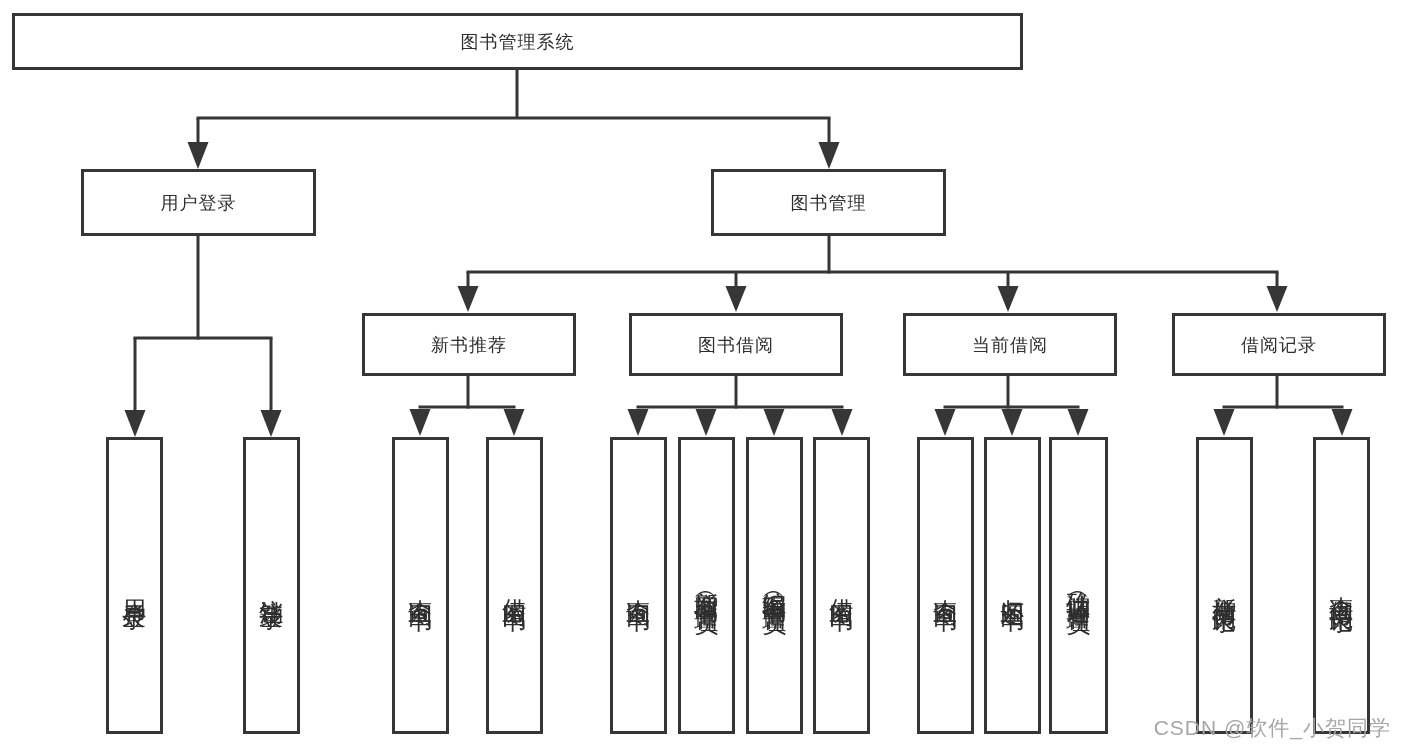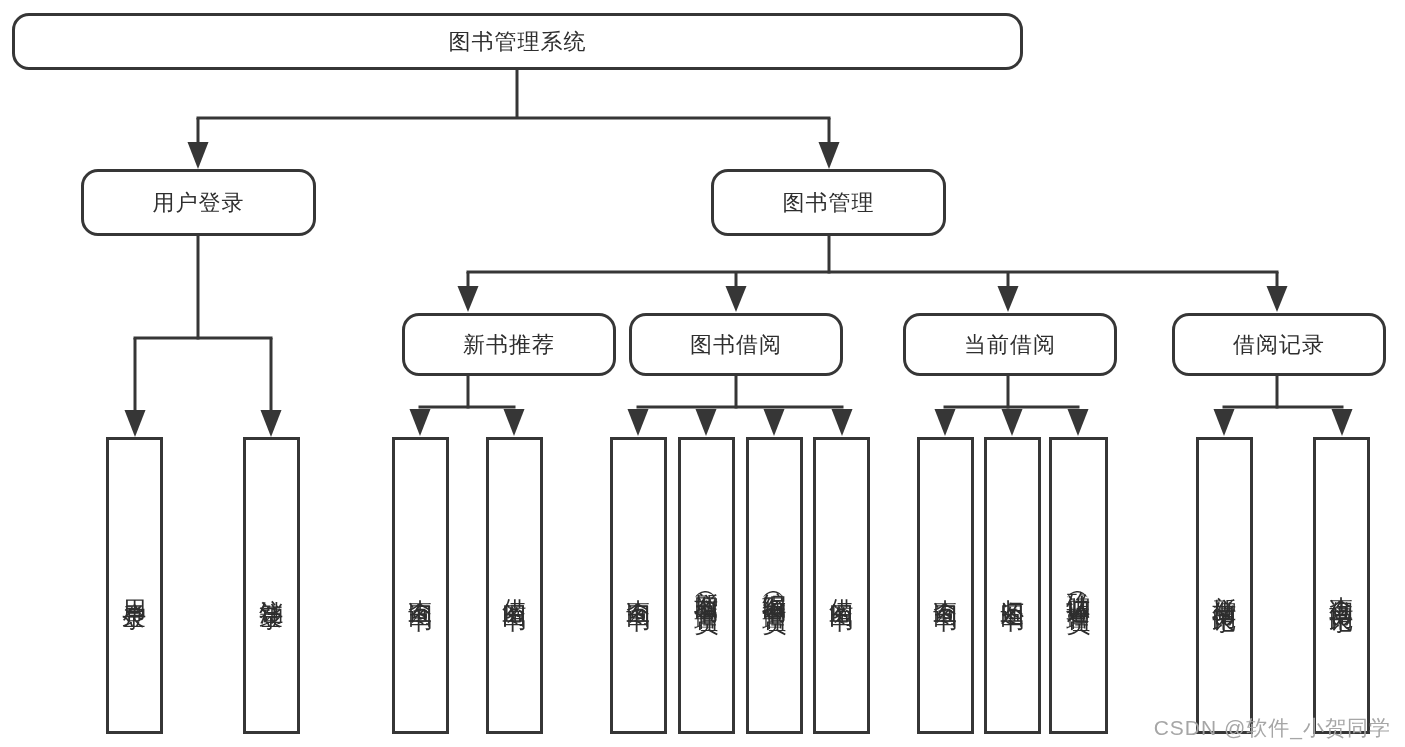--- a/index.html
+++ b/index.html
@@ -35,24 +35,23 @@
     box-sizing: border-box;
     border: 3px solid var(--line, #363636);
     background: #ffffff;
     color: var(--text, #2e2e2e);
     display: flex;
     align-items: center;
     justify-content: center;
     text-align: center;
   }
   .h-box {
-    font-size: 22px;
+    font-size: 18px;
     letter-spacing: 1px;
     white-space: nowrap;
-    border-radius: 17px;
   }
   .leaf {
     writing-mode: vertical-rl;
     font-size: 24px;
     letter-spacing: 3px;
     line-height: 1.15;
   }
   .watermark {
     position: absolute;
     right: 14px;
@@ -126,21 +125,21 @@
       <polygon points="1213.5,409 1234.5,409 1224,436"></polygon>
       <polygon points="1331.5,409 1352.5,409 1342,436"></polygon>
     </g>
   </svg>
 
   <div class="box h-box" style="left:12px; top:13px; width:1011px; height:57px;">图书管理系统</div>
 
   <div class="box h-box" style="left:81px; top:169px; width:235px; height:67px;">用户登录</div>
   <div class="box h-box" style="left:711px; top:169px; width:235px; height:67px;">图书管理</div>
 
-  <div class="box h-box" style="left:362px; top:313px; width:214px; height:63px;margin-left:40px;">新书推荐</div>
+  <div class="box h-box" style="left:362px; top:313px; width:214px; height:63px;">新书推荐</div>
   <div class="box h-box" style="left:629px; top:313px; width:214px; height:63px;font-family:Liberation Mono, monospace;">图书借阅</div>
   <div class="box h-box" style="left:1172px; top:313px; width:214px; height:63px;">借阅记录</div>
   <div class="box h-box" style="left:903px; top:313px; width:214px; height:63px;">当前借阅</div>
 
   <div class="box leaf" style="left:106px; top:437px; width:57px; height:297px;">用户登录</div>
   <div class="box leaf" style="left:243px; top:437px; width:57px; height:297px;">注销登录</div>
 
   <div class="box leaf" style="left:392px; top:437px; width:57px; height:297px;">查询图书</div>
   <div class="box leaf" style="left:486px; top:437px; width:57px; height:297px;">借阅图书</div>
 

